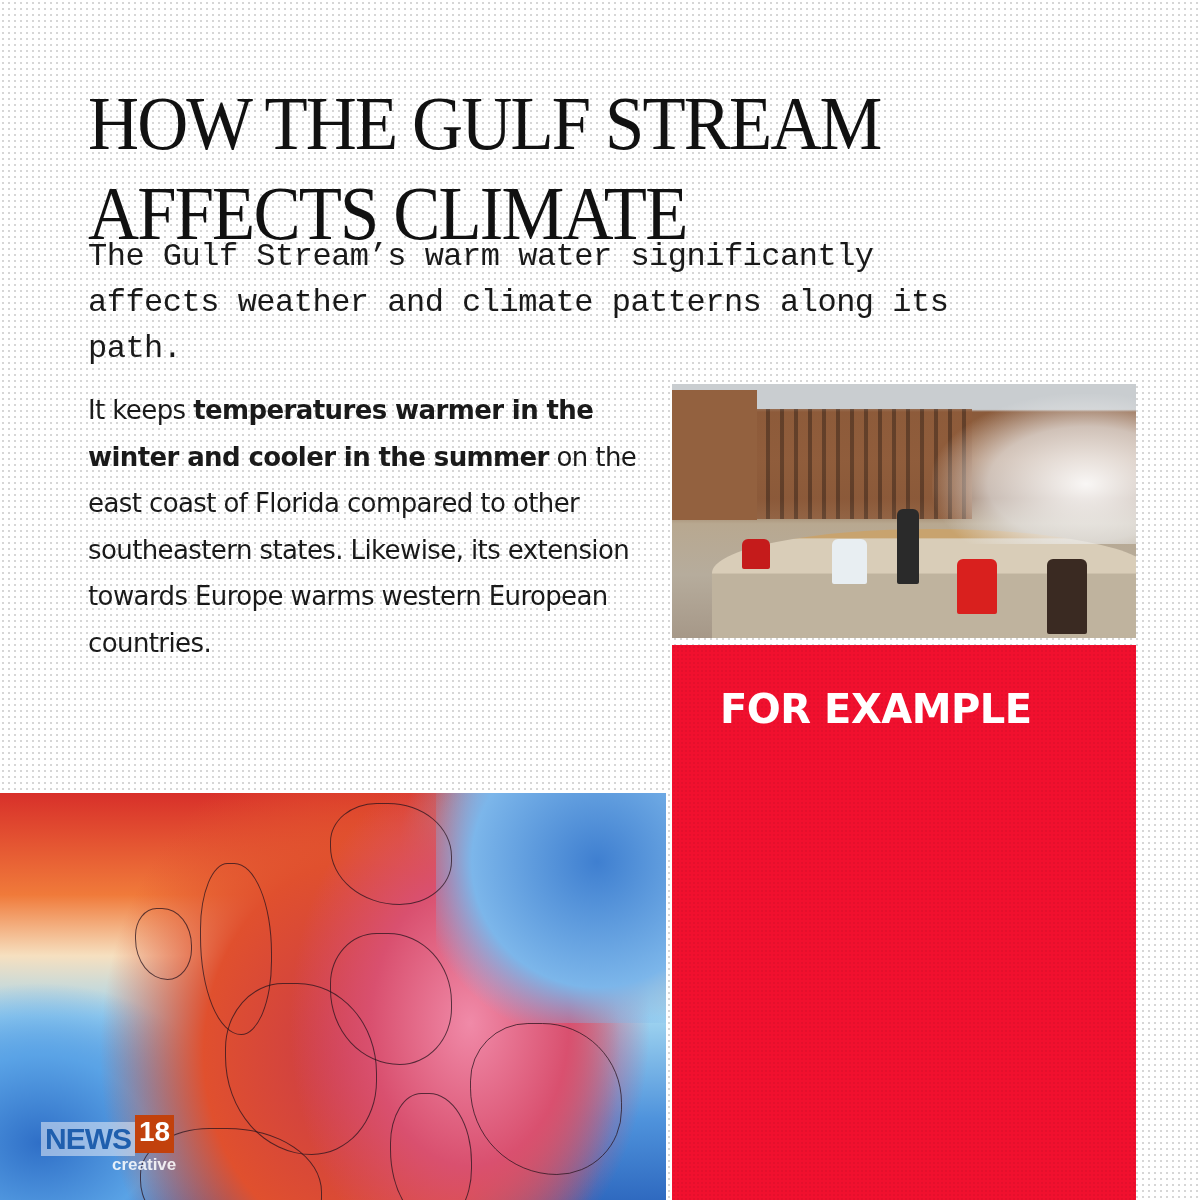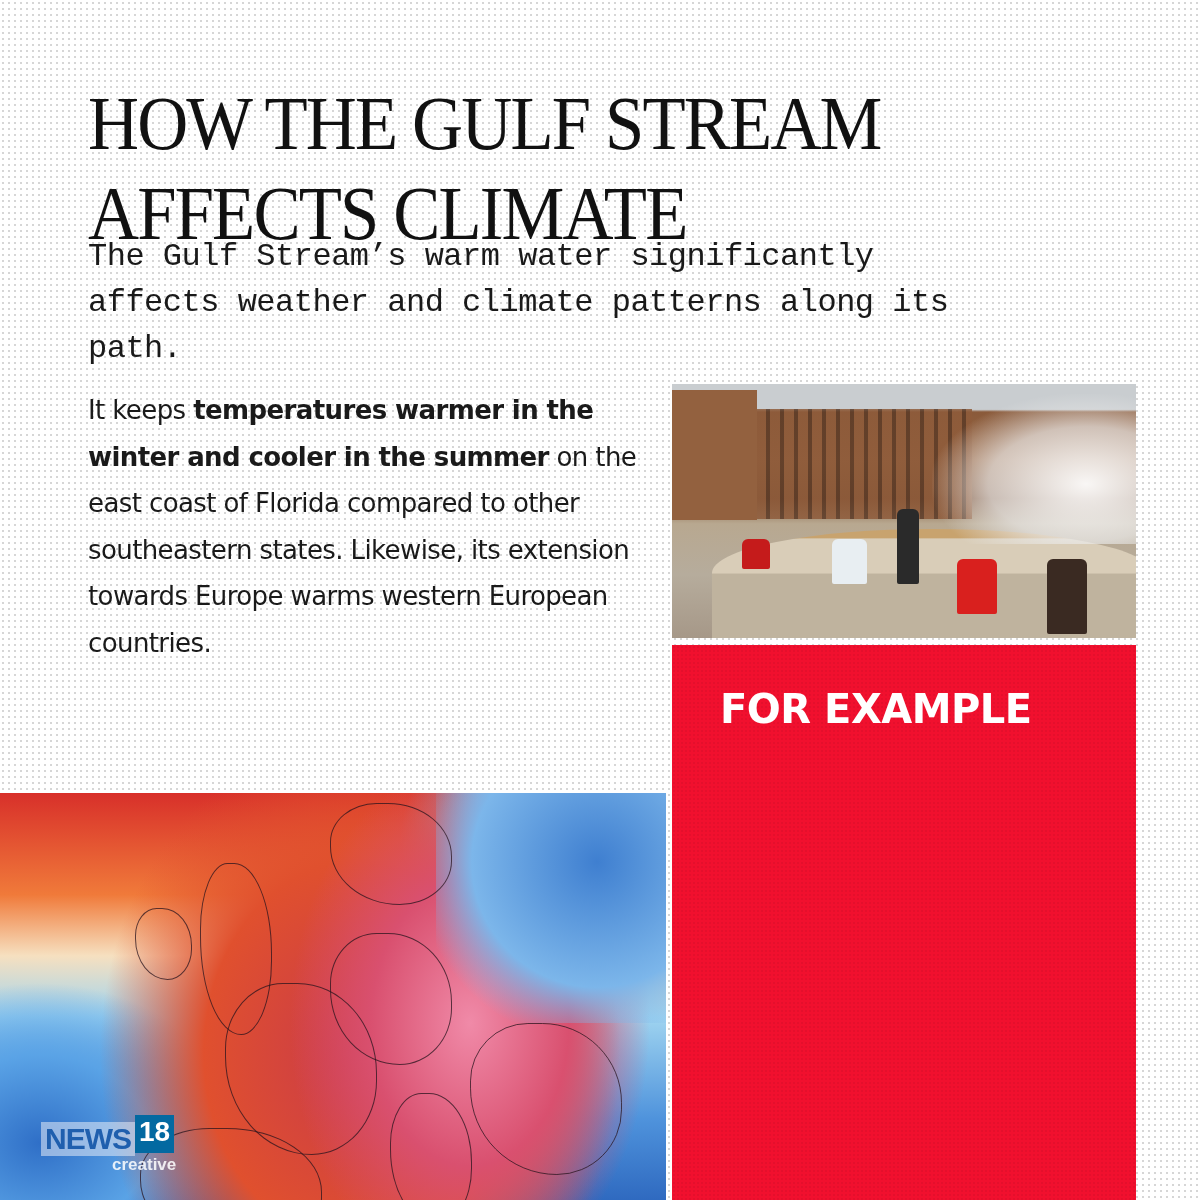--- a/index.html
+++ b/index.html
@@ -39,21 +39,21 @@
       radial-gradient(ellipse 260px 320px at 360px 260px,#c93a4a 0%,#e0502e 60%,rgba(224,80,46,0) 100%),
       radial-gradient(ellipse 160px 140px at 560px 50px,#4a8fd6 0%,#7fb8ea 60%,rgba(127,184,234,0) 100%),
       radial-gradient(ellipse 200px 160px at 40px 350px,#2f6fc7 0%,#5aa3e6 55%,rgba(90,163,230,0) 100%),
       linear-gradient(180deg,#d8302a 0%,#f07a3a 25%,#f6e0c0 40%,#9fd4f0 55%,#4f93dc 80%,#2f6ac0 100%);}
   .map .blue-east{position:absolute;right:0;top:0;width:230px;height:230px;
     background:radial-gradient(ellipse at 70% 30%,#3f7fd0 0%,#7cb6ea 55%,rgba(255,255,255,0) 80%);}
   .map .coast{position:absolute;border:1.5px solid rgba(40,20,30,.75);border-radius:40% 55% 45% 60%;}
   .logo{position:absolute;left:41px;top:1121px;height:36px;display:flex;align-items:center;}
   .logo .news{background:rgba(230,235,245,.55);color:#1f5fae;font-family:"Liberation Sans",sans-serif;font-weight:700;
     font-size:30px;line-height:34px;padding:0 4px 0 4px;letter-spacing:-1px;}
-  .logo .num{background:#0369a1;color:#fff;font-family:"Liberation Sans",sans-serif;font-weight:700;font-size:28px;
+  .logo .num{background:#c2410c;color:#fff;font-family:"Liberation Sans",sans-serif;font-weight:700;font-size:28px;
     line-height:34px;padding:0 4px;margin-top:-11px;height:38px;}
   .logo-sub{position:absolute;left:112px;top:1155px;color:rgba(255,255,255,.85);font-family:"Liberation Sans",sans-serif;
     font-weight:700;font-size:17px;}
 </style>
 </head>
 <body>
 
 <div class="title">
   <div>HOW THE GULF STREAM</div>
   <div>AFFECTS CLIMATE</div>

